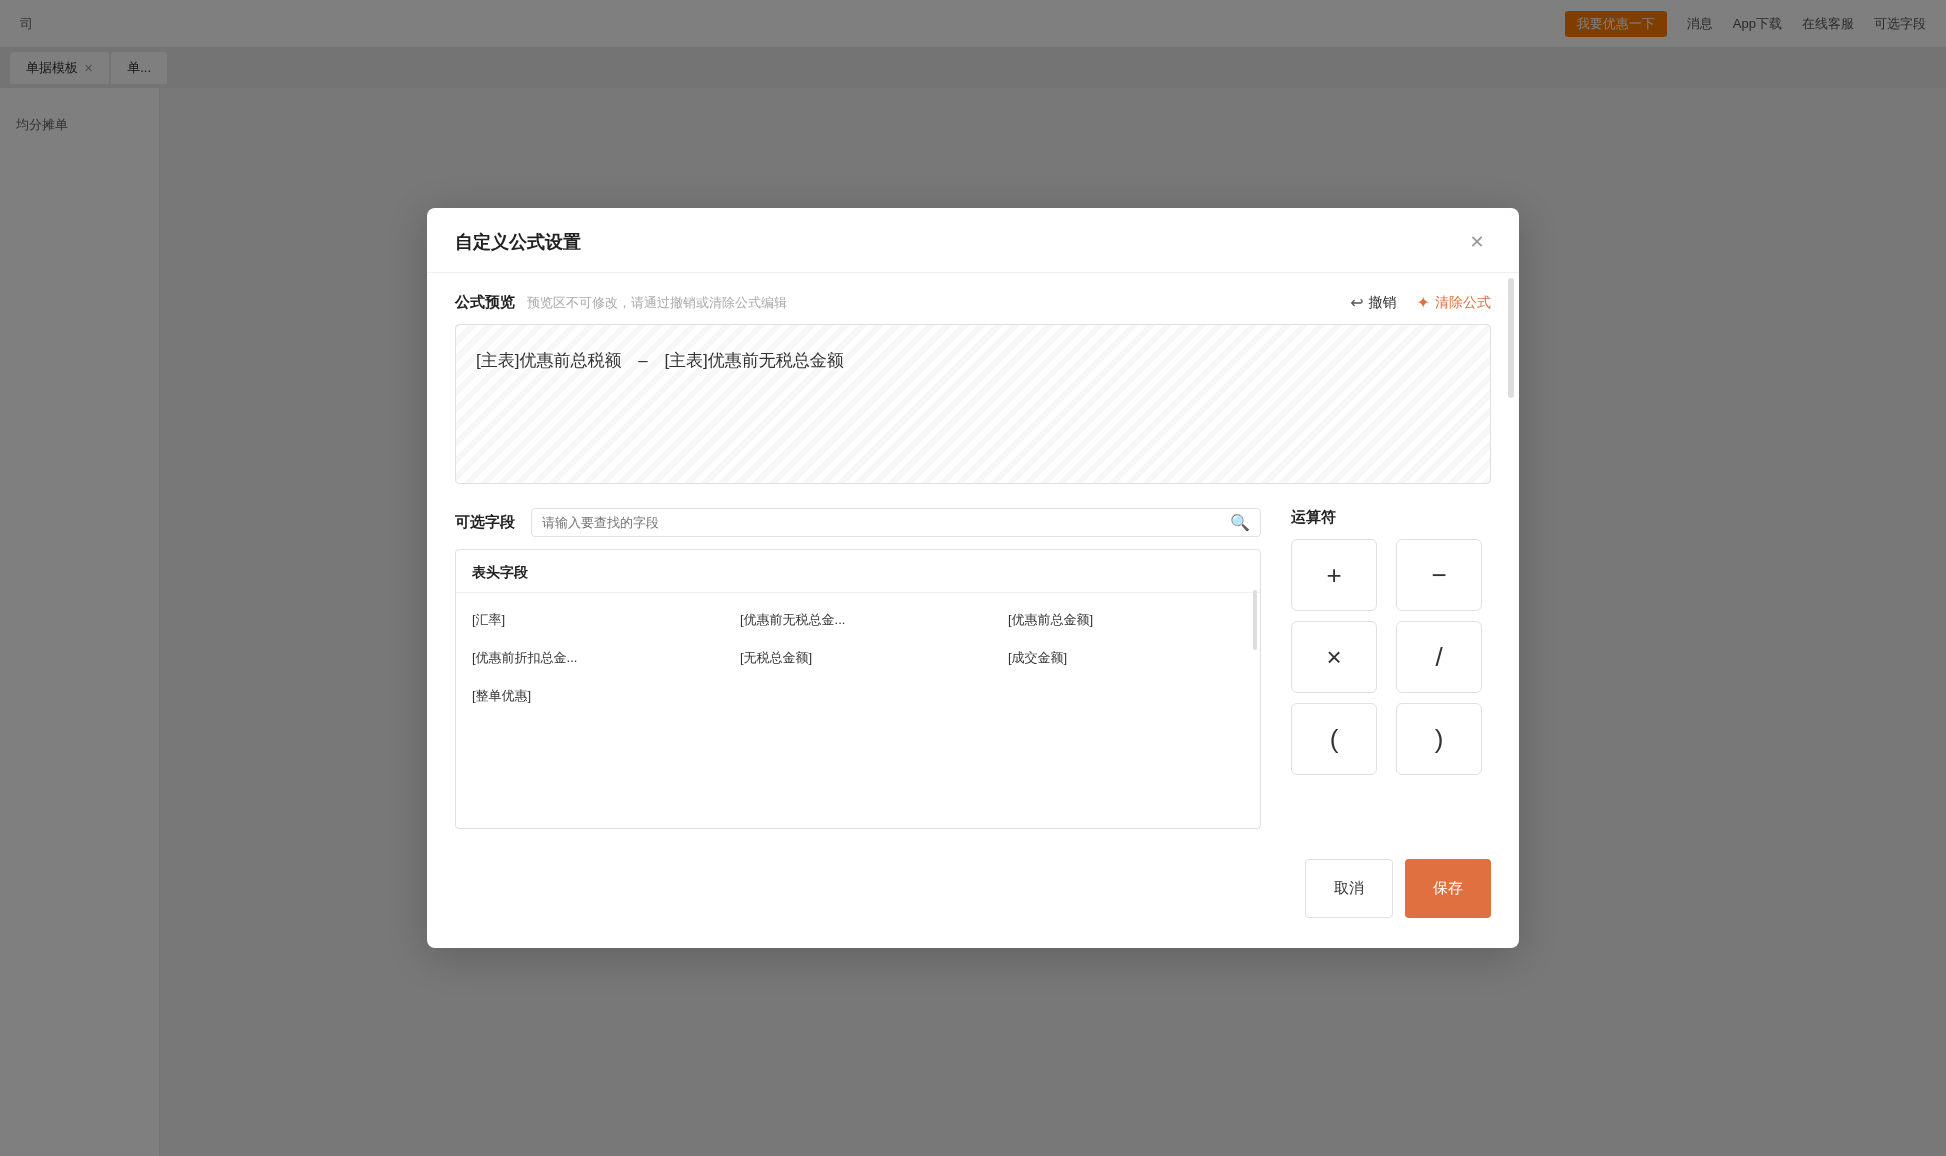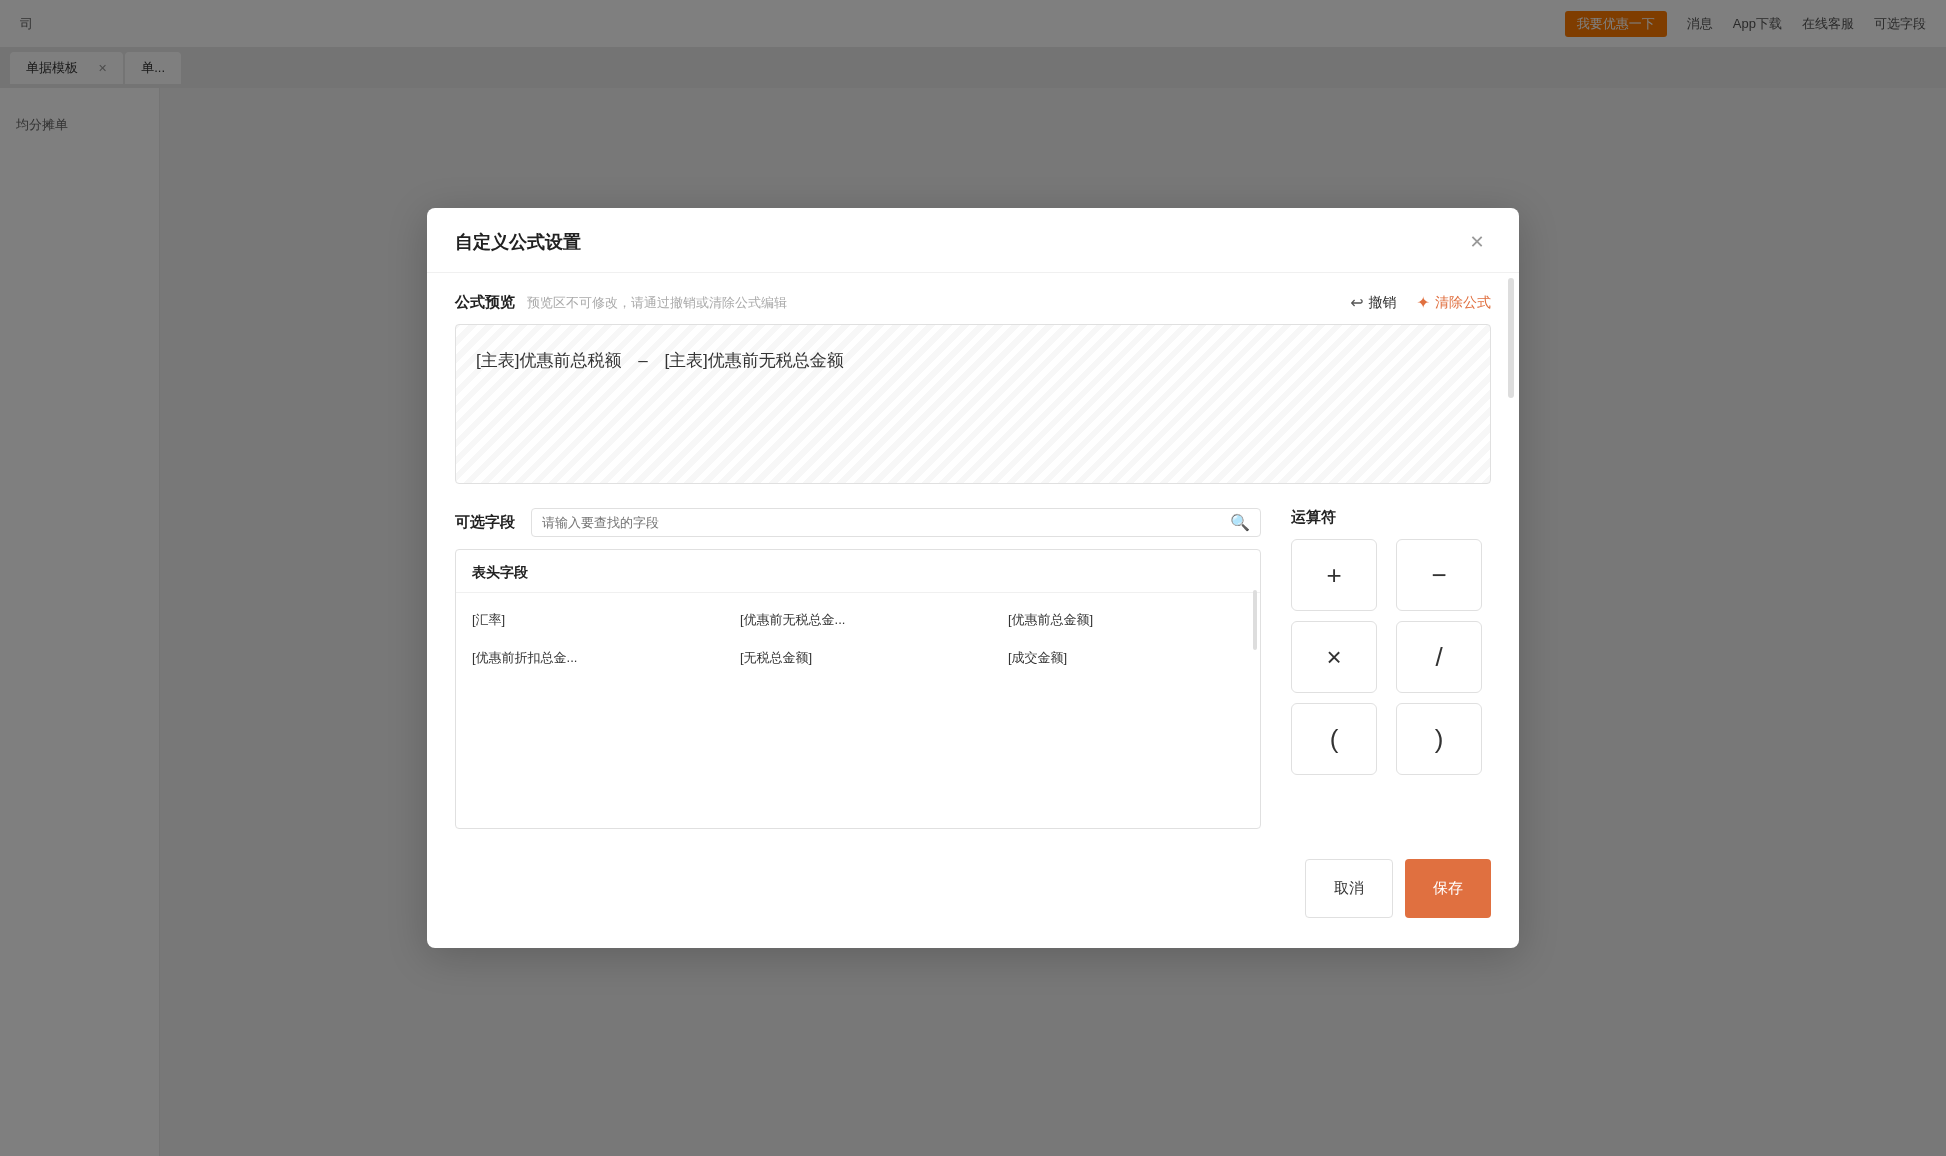--- a/index.html
+++ b/index.html
@@ -61,21 +61,21 @@
       z-index: 1;
     }
     .tab-item {
       background: #fff;
       padding: 6px 16px;
       border-radius: 4px 4px 0 0;
       font-size: 13px;
       color: #333;
       display: flex;
       align-items: center;
-      gap: 20px;
+      gap: 6px;
       height: 32px;
     }
 
     
     .left-sidebar {
       position: absolute;
       top: 88px; left: 0;
       width: 160px;
       height: calc(100% - 88px);
       background: #fff;
@@ -444,20 +444,21 @@
         </div>
         <div class="fields-list-container">
           <div class="fields-group-label">表头字段</div>
           <div class="fields-grid">
             <div class="field-item">[汇率]</div>
             <div class="field-item">[优惠前无税总金...</div>
             <div class="field-item">[优惠前总金额]</div>
             <div class="field-item">[优惠前折扣总金...</div>
             <div class="field-item">[无税总金额]</div>
             <div class="field-item">[成交金额]</div>
+            <div class="field-item">[整单优惠]</div>
           </div>
 
           <div class="fields-scroll">
             <div class="fields-scroll-thumb"></div>
           </div>
         </div>
       </div>
 
       <div class="operators-panel">
         <div class="operators-panel-title">运算符</div>

